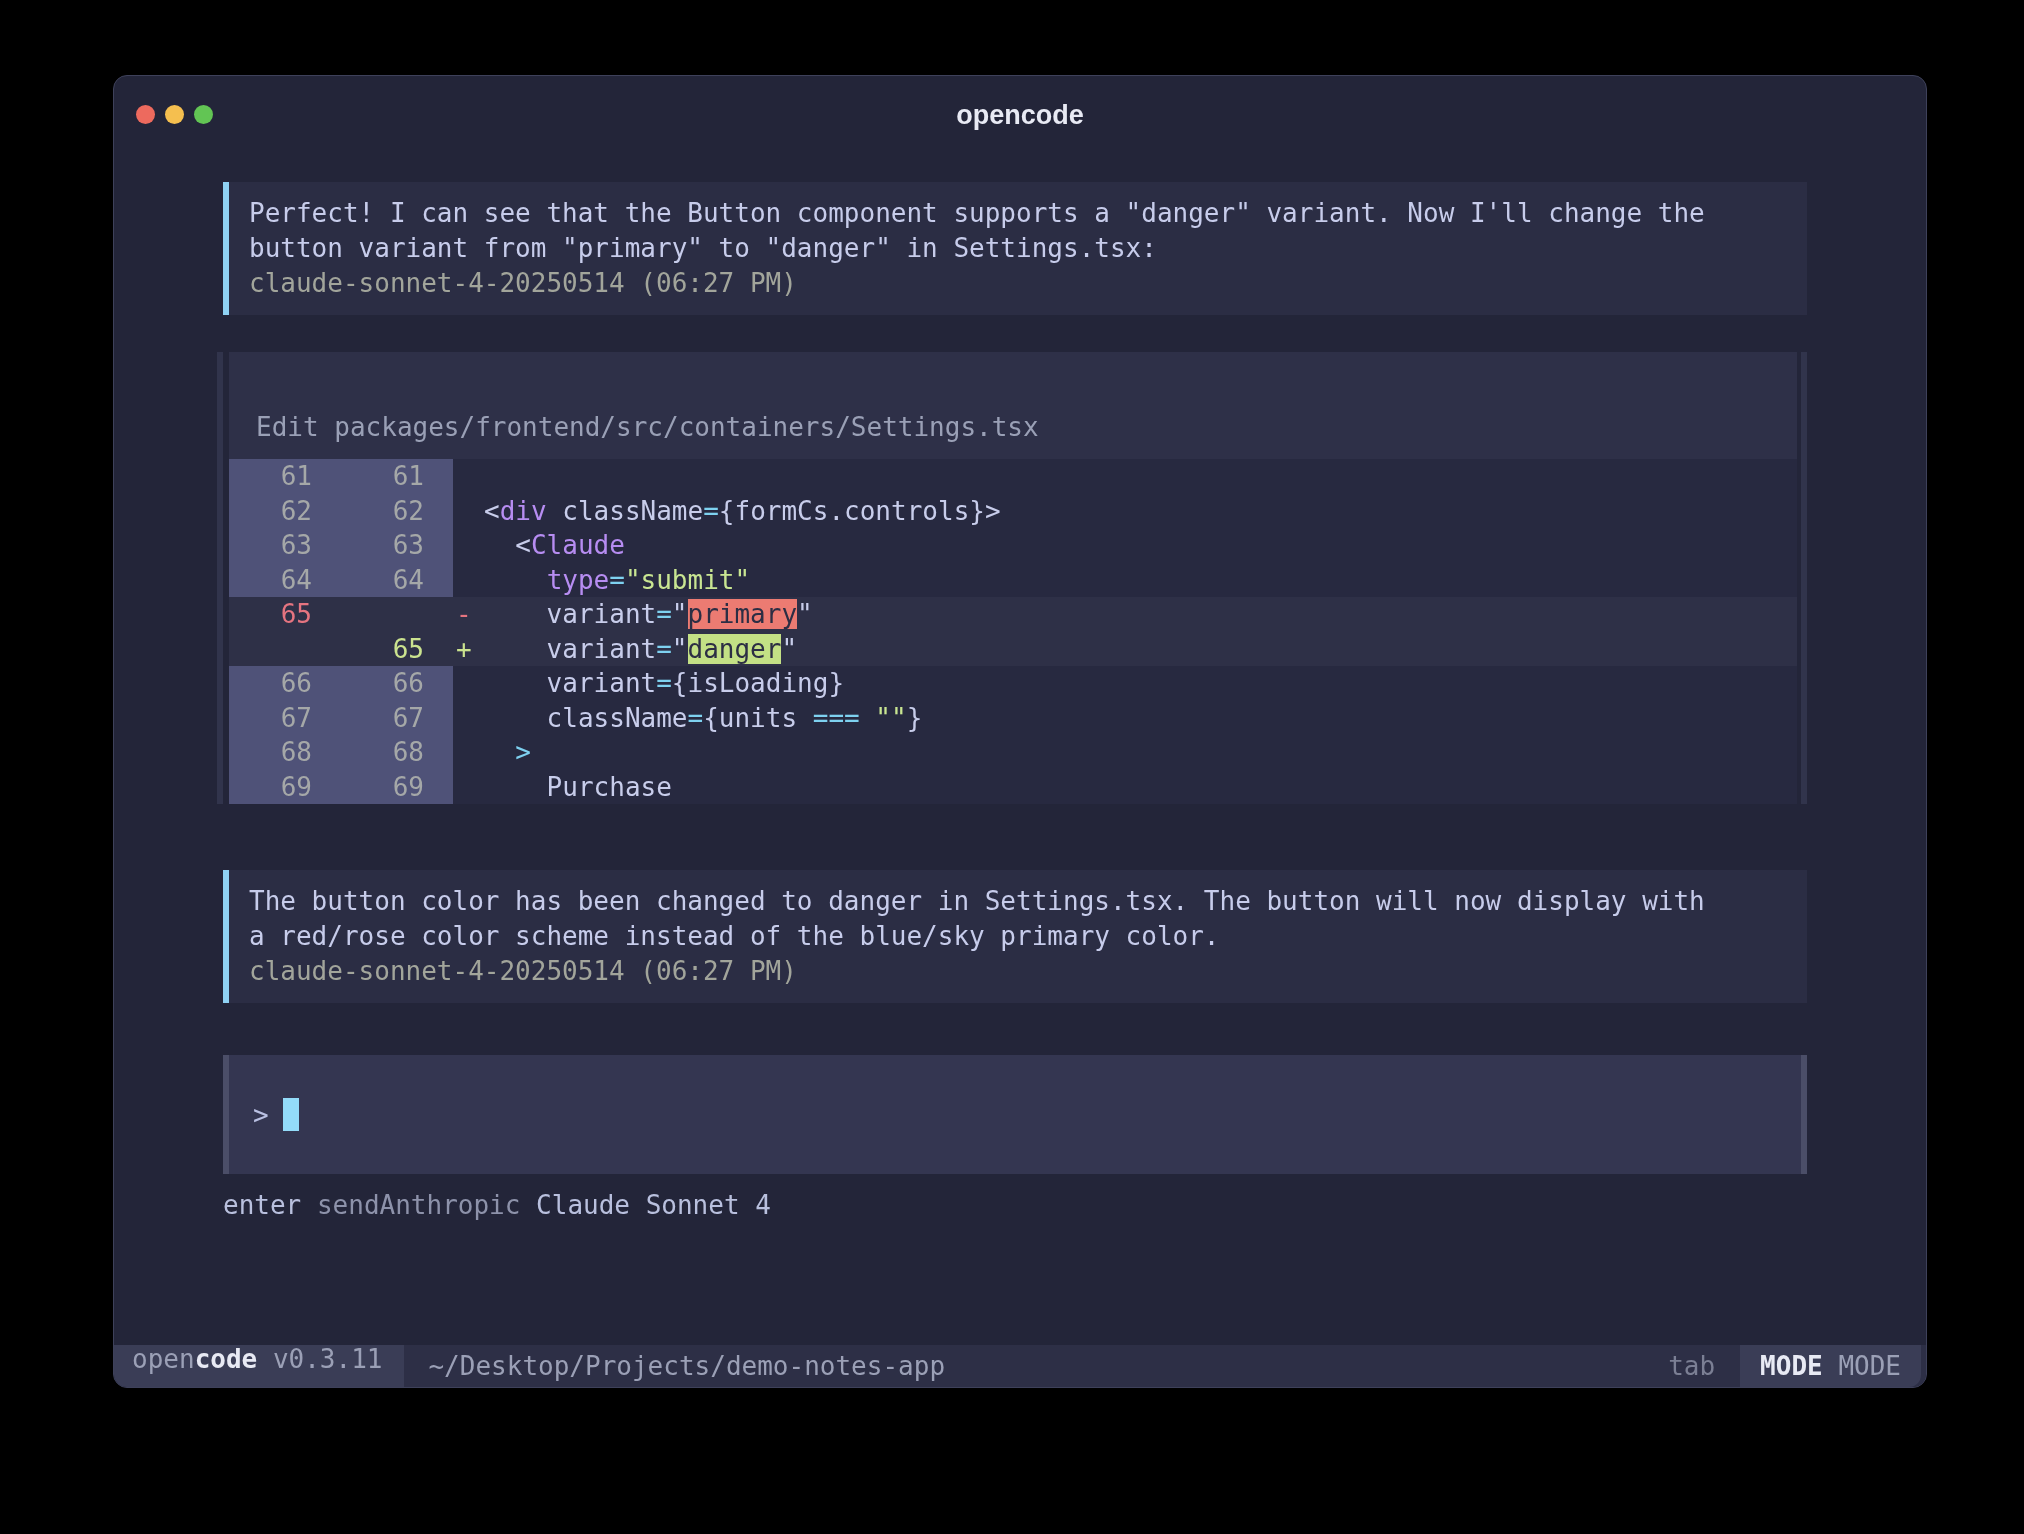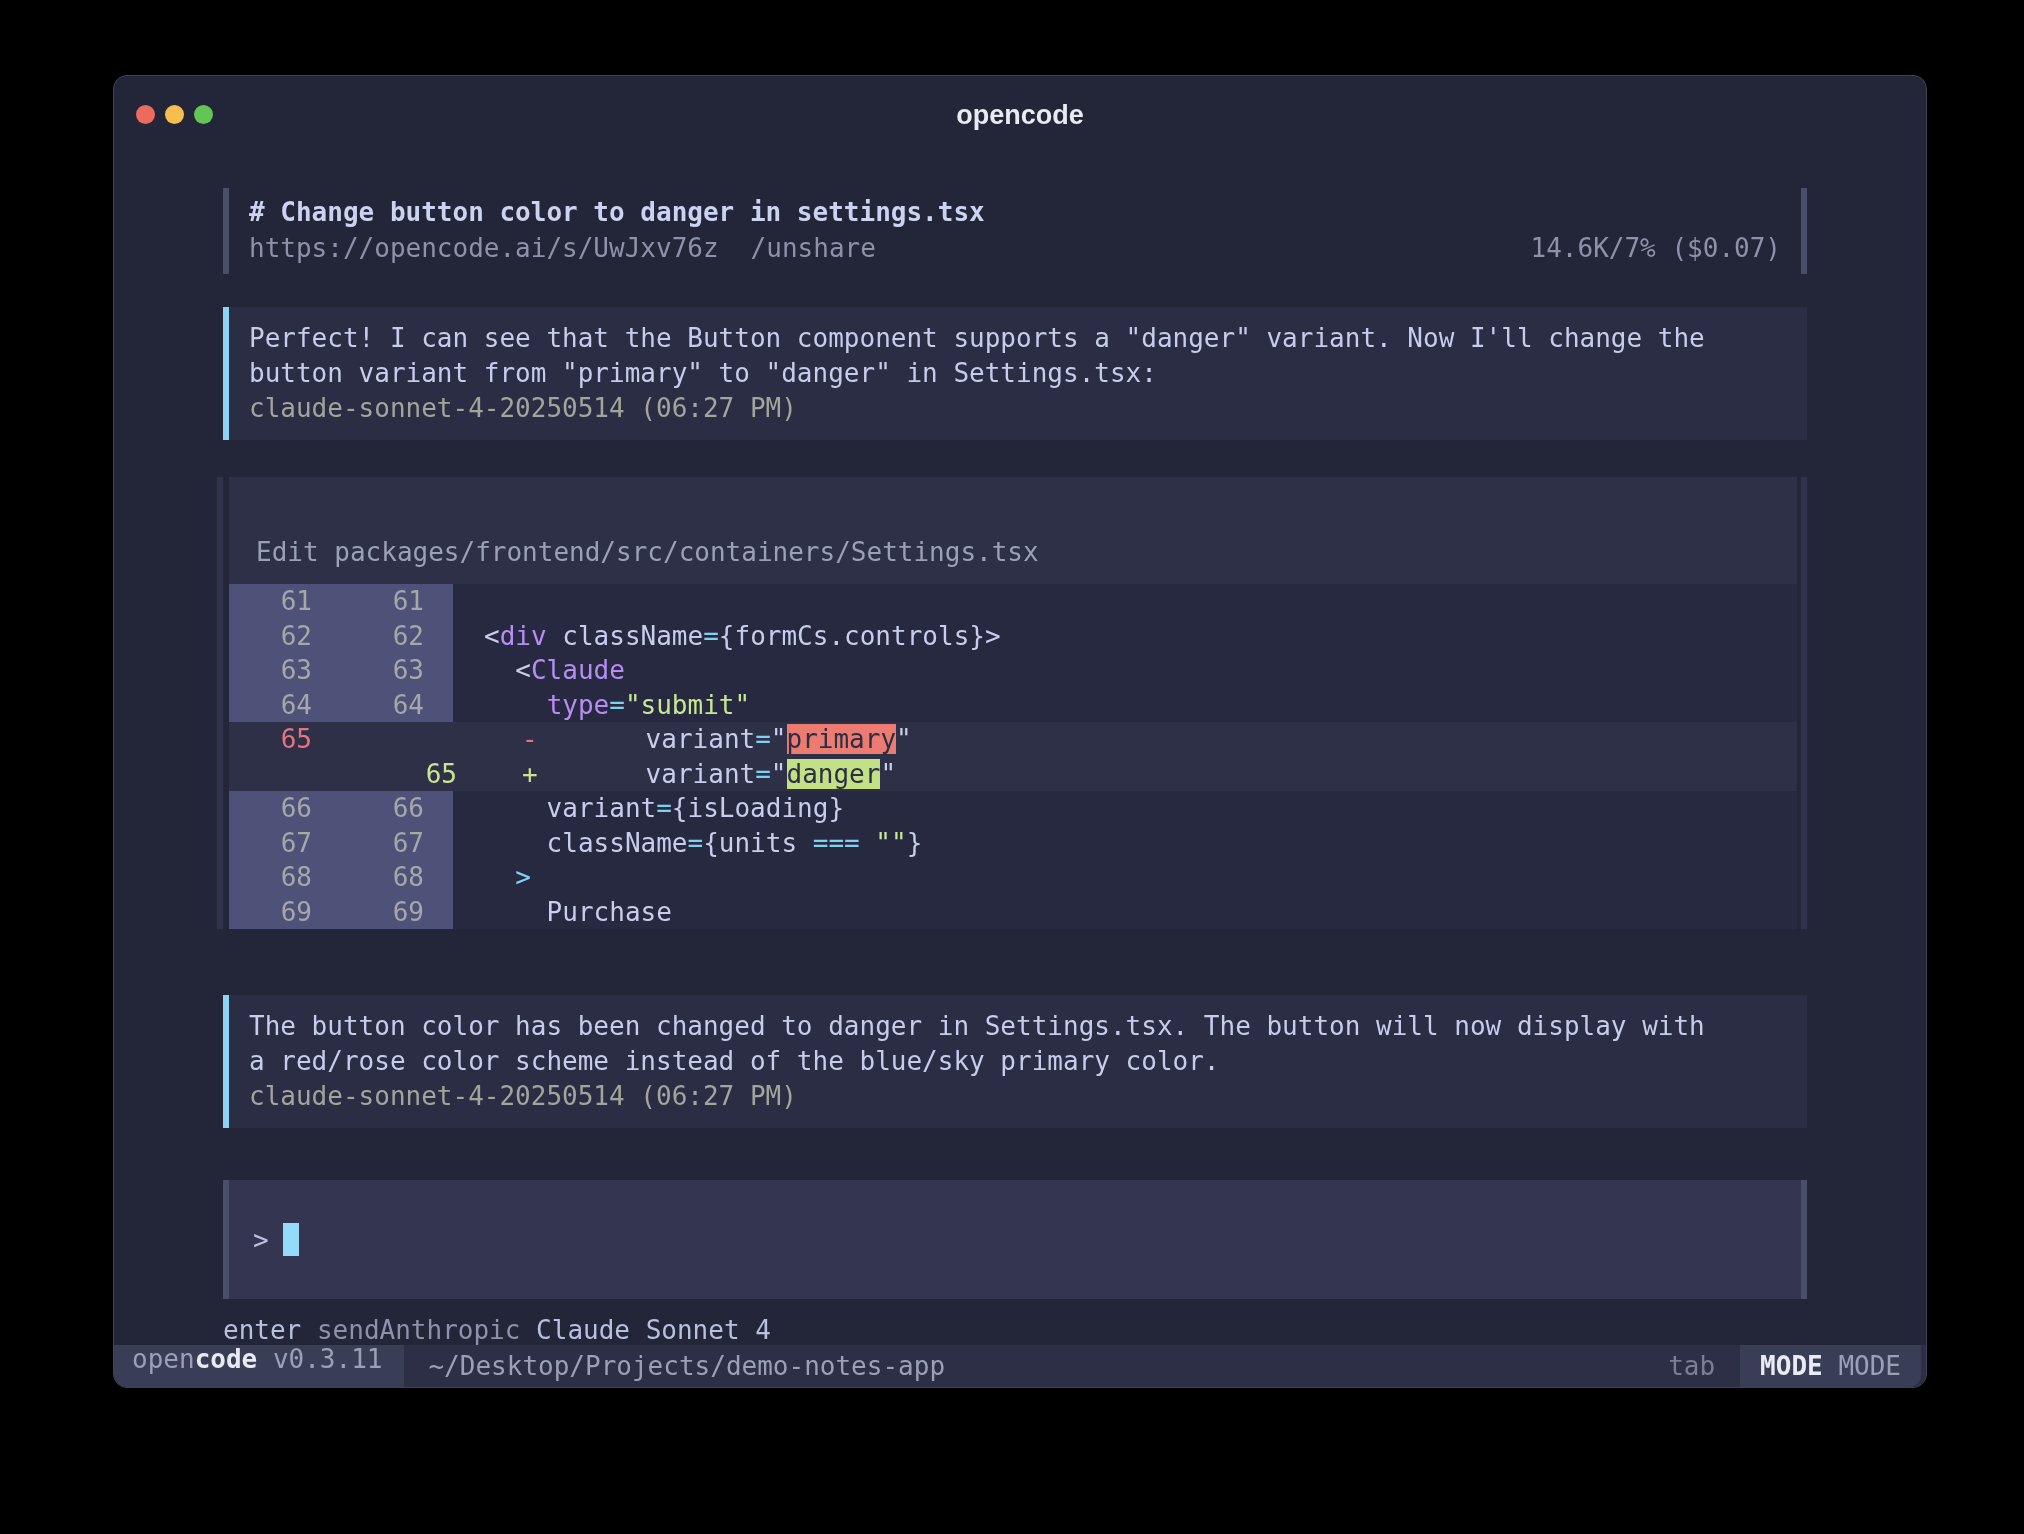--- a/index.html
+++ b/index.html
@@ -45,21 +45,21 @@
   .msg-meta{line-height:35px;color:var(--text-meta);}
 
   .diff-block{margin-left:115px;width:1568px;margin-top:37px;position:relative;background:var(--diff-bg);}
   .diff-block::before{content:"";position:absolute;left:-12px;top:0;bottom:0;width:6px;background:var(--diff-border);}
   .diff-block::after{content:"";position:absolute;right:-10px;top:0;bottom:0;width:6px;background:var(--diff-border);}
   .diff-header{height:107px;background:var(--diff-header-bg);box-sizing:border-box;
                padding:58px 0 0 27px;color:#9aa0b6;line-height:35px;}
   .diff-row{display:flex;height:34.5px;line-height:34.5px;}
   .diff-row .gut{width:112px;text-align:right;padding-right:29px;box-sizing:border-box;flex:none;}
   .diff-row.ctx .gut{background:var(--gutter-bg);color:var(--num-ctx);}
-  .diff-row.del,.diff-row.add{background:var(--row-changed);gap:33px;}
+  .diff-row.del,.diff-row.add{background:var(--row-changed);}
   .diff-row.del .gut.old{color:var(--del);}
   .diff-row.del .mark{color:var(--del);}
   .diff-row.add .gut.new{color:var(--add);}
   .diff-row.add .mark{color:var(--add);}
   .diff-row .mark{width:31px;flex:none;padding-left:3px;box-sizing:border-box;}
   .diff-row .code-line{white-space:pre;}
   .seg-p{color:var(--code-plain);}
   .seg-k{color:var(--code-purple);}
   .seg-o{color:var(--code-cyan);}
   .seg-s{color:var(--code-string);}
@@ -100,28 +100,20 @@
     <div class="traffic">
       <span class="dot red"></span>
       <span class="dot yellow"></span>
       <span class="dot green"></span>
     </div>
     <div class="win-title">opencode</div>
   </div>
 
   <div class="content">
 
-    <div class="block header-block">
-      <div class="hb-title"># Change button color to danger in settings.tsx</div>
-      <div class="hb-row2">
-        <span class="hb-url">https://opencode.ai/s/UwJxv76z</span>
-        <span class="hb-unshare">/unshare</span>
-        <span class="hb-stats">14.6K/7% ($0.07)</span>
-      </div>
-    </div>
 
     <div class="block msg-block first" id="msg0">
       <div class="msg-lines">Perfect! I can see that the Button component supports a "danger" variant. Now I'll change the
 button variant from "primary" to "danger" in Settings.tsx:</div>
       <div class="msg-meta">claude-sonnet-4-20250514 (06:27 PM)</div>
     </div>
 
     <div class="diff-block">
       <div class="diff-header">Edit packages/frontend/src/containers/Settings.tsx</div>
       <div class="diff-rows" id="diffRows">

